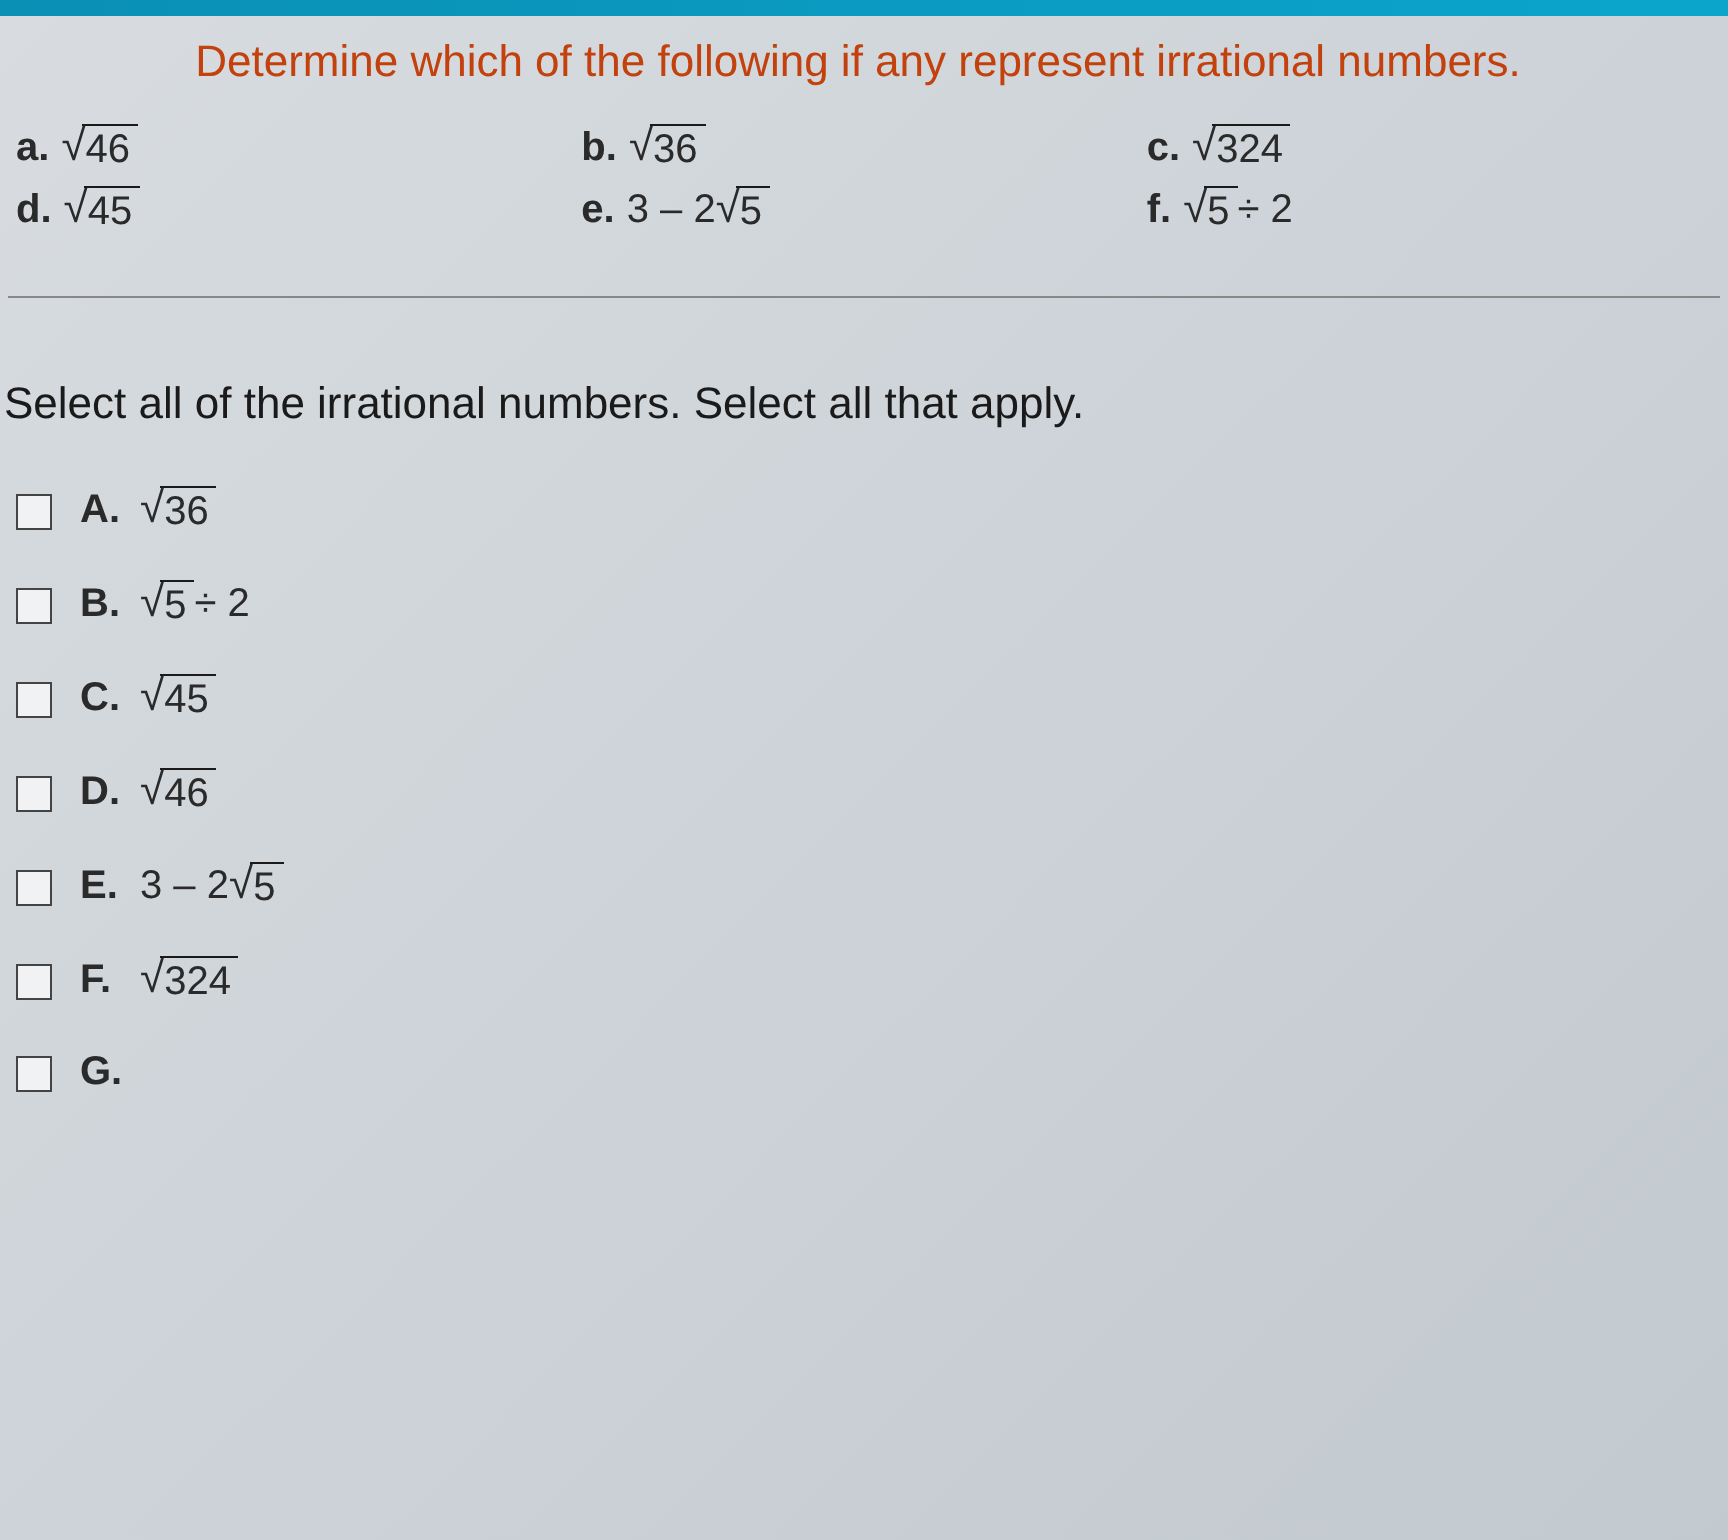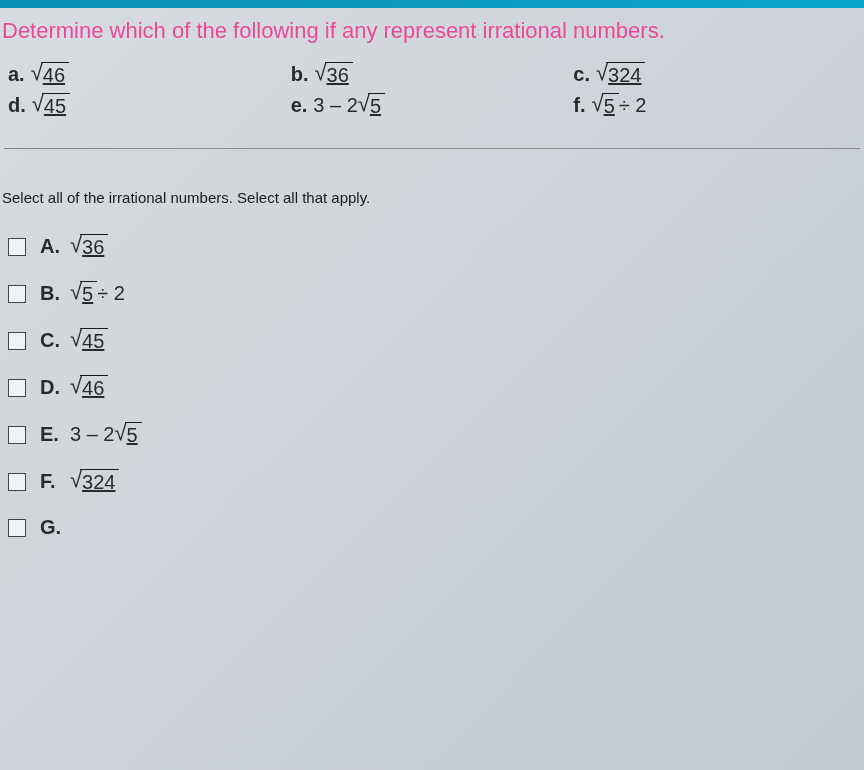--- a/index.html
+++ b/index.html
@@ -15,21 +15,22 @@
   .topbar {
     height: 8px;
     background: linear-gradient(90deg, #0a8fb5 0%, #0ba5cc 100%);
   }
   .content {
     padding: 10px 0 0 0;
   }
   .question {
     font-size: 22px;
     padding: 0 8px 18px 2px;
-    color: #ec4899;
+    color: #c2410c;
+    text-align: center;
   }
   .options-grid {
     padding: 0 8px 24px 8px;
   }
   .row {
     display: flex;
     margin-bottom: 6px;
   }
   .col {
     flex: 1;
@@ -48,29 +49,28 @@
   }
   .sqrt-sym {
     font-size: 22px;
     line-height: 1;
   }
   .sqrt-arg {
     border-top: 1.5px solid #1a1a1a;
     padding: 0 4px 0 2px;
     line-height: 1.2;
     margin-left: -2px;
-    text-decoration: underline;
   }
   hr.divider {
     border: none;
     border-top: 1px solid #888;
     margin: 0 4px 40px 4px;
   }
   .instruction {
-    font-size: 15px;
+    font-size: 22px;
     padding: 0 8px 28px 2px;
     color: #1a1a1a;
   }
   .answers {
     padding: 0 0 0 8px;
   }
   .answer-row {
     display: flex;
     align-items: center;
     margin-bottom: 22px;

